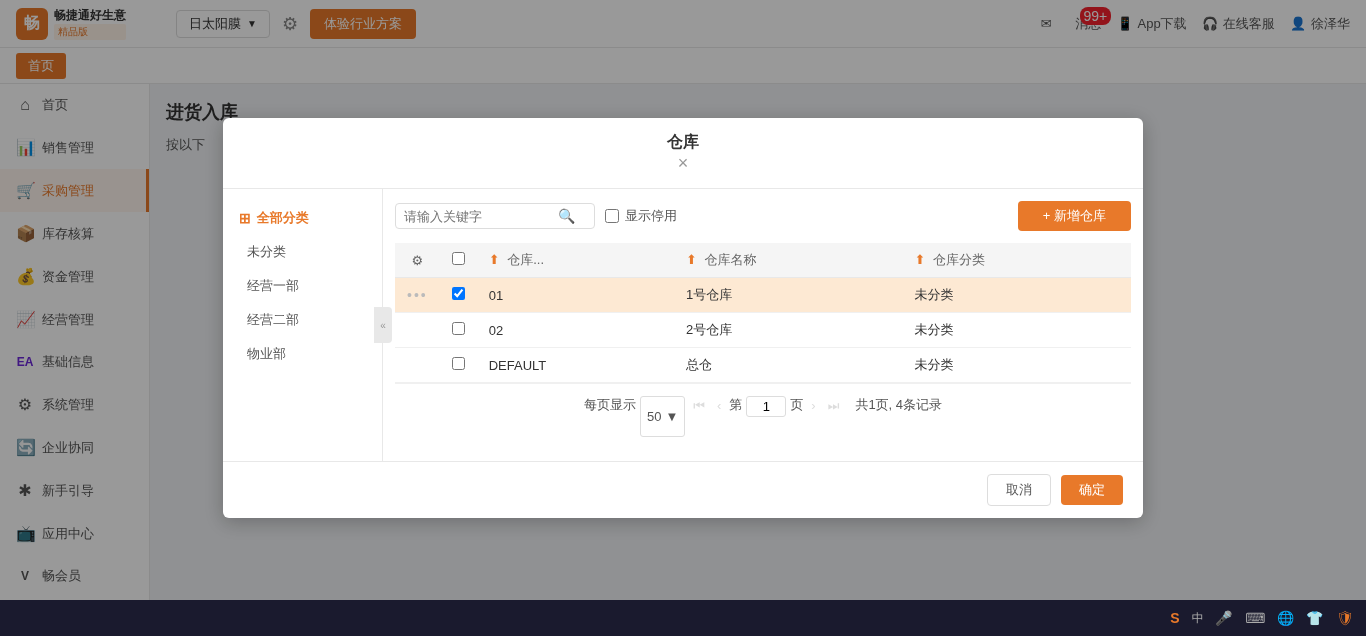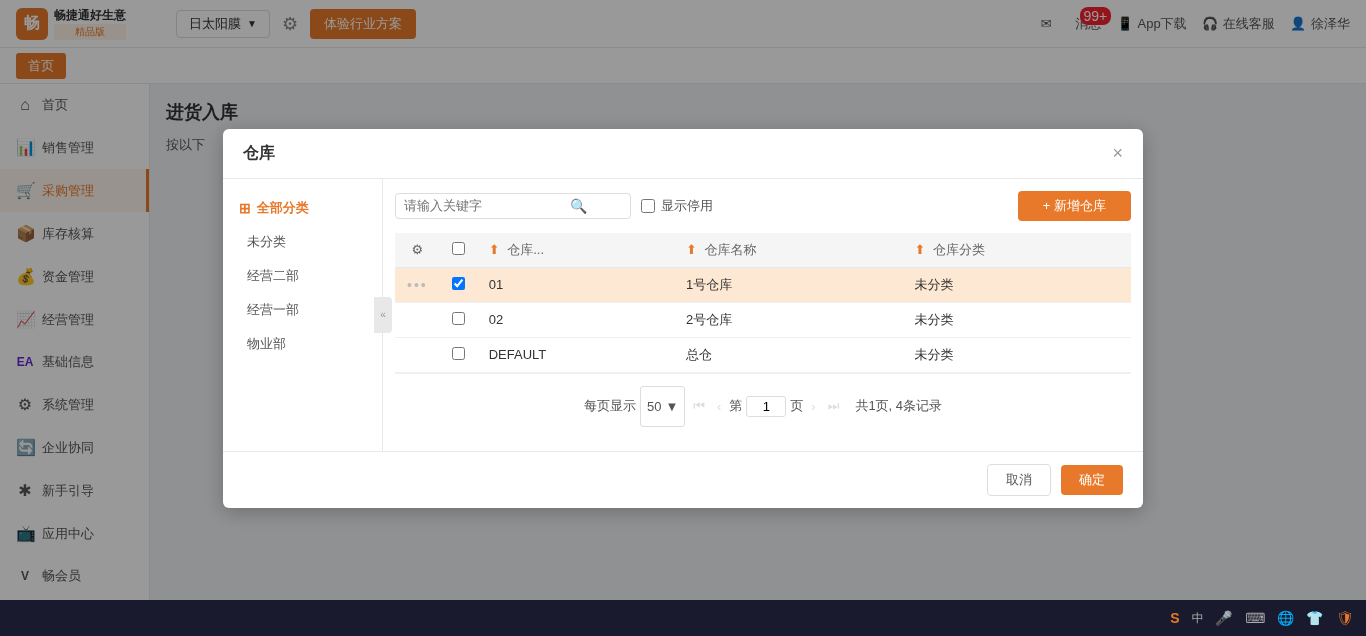--- a/index.html
+++ b/index.html
@@ -21,21 +21,21 @@
       align-items: center;
       width: 150px;
     }
     .brand-icon {
       width: 32px; height: 32px;
       background: #e8792a;
       border-radius: 6px;
       display: flex; align-items: center; justify-content: center;
       color: #fff; font-weight: bold; font-size: 16px; margin-right: 6px;
     }
-    .brand-badge { font-size: 10px; color: #e8792a; background: #fff3e8; padding: 1px 4px; border-radius: 2px; text-align: center; }
+    .brand-badge { font-size: 10px; color: #e8792a; background: #fff3e8; padding: 1px 4px; border-radius: 2px; }
     .store-selector {
       display: flex; align-items: center; gap: 6px;
       padding: 4px 12px; border: 1px solid #ddd; border-radius: 4px;
       cursor: pointer; color: #333; margin-left: 10px;
     }
     .header-center { flex: 1; display: flex; align-items: center; gap: 12px; margin-left: 12px; }
     .gear-btn { color: #888; font-size: 18px; cursor: pointer; }
     .try-btn {
       background: #e8792a; color: #fff; border: none;
       padding: 6px 14px; border-radius: 4px; cursor: pointer; font-size: 13px;
@@ -82,21 +82,21 @@
       display: flex; align-items: center; justify-content: center;
     }
     .modal {
       background: #fff; border-radius: 6px;
       width: 920px; max-height: 580px;
       display: flex; flex-direction: column;
       box-shadow: 0 4px 20px rgba(0,0,0,0.25);
     }
     .modal-header {
       display: flex; align-items: center; justify-content: space-between;
-      padding: 14px 20px; border-bottom: 1px solid #e8e8e8;
+      padding: 14px 20px; border-bottom: 1px solid #e8e8e8; flex-direction: column;
     }
     .modal-title { font-size: 16px; font-weight: bold; color: #333; }
     .modal-close { cursor: pointer; color: #999; font-size: 18px; }
     .modal-body { display: flex; flex: 1; overflow: hidden; }
 
     
     .category-panel {
       width: 160px; border-right: 1px solid #e8e8e8;
       padding: 12px 0; flex-shrink: 0;
     }
@@ -110,21 +110,21 @@
     }
 
     
     .table-panel { flex: 1; display: flex; flex-direction: column; padding: 12px; }
     .table-toolbar {
       display: flex; align-items: center; gap: 10px; margin-bottom: 12px;
     }
     .search-box {
       display: flex; align-items: center;
       border: 1px solid #ddd; border-radius: 4px; padding: 4px 8px;
-      width: 236px; gap: 16px;
+      width: 200px; gap: 4px;
     }
     .search-box input {
       border: none; outline: none; font-size: 13px; color: #999; width: 150px;
       font-family: inherit;
     }
     .search-icon { color: #aaa; font-size: 14px; }
     .show-disabled { display: flex; align-items: center; gap: 6px; font-size: 13px; color: #555; }
     .show-disabled input[type=checkbox] { width: 14px; height: 14px; }
     .add-btn {
       margin-left: auto; background: #e8792a; color: #fff; border: none;
@@ -141,21 +141,21 @@
     .warehouse-table td {
       padding: 8px 12px; border-bottom: 1px solid #f0f0f0; color: #333;
     }
     .warehouse-table tr.selected td { background: #fde9d3; }
     .th-center { text-align: center !important; }
     .td-center { text-align: center !important; }
     .sort-icon { color: #e8792a; margin-right: 4px; }
 
     
     .pagination {
-      display: flex; align-items: center; justify-content: center;
+      display: flex; align-items: flex-start; justify-content: center;
       gap: 4px; padding: 12px; margin-top: auto; border-top: 1px solid #f0f0f0;
       font-size: 13px; color: #555;
     }
     .page-size-dropdown {
       border: 1px solid #ddd; border-radius: 3px; padding: 12px 6px;
       font-size: 13px; cursor: pointer; display: flex; align-items: center; gap: 4px;
     }
     .page-nav-btn { color: #999; cursor: pointer; padding: 2px 4px; }
     .page-nav-btn.disabled { color: #ddd; cursor: default; }
     .page-input {
@@ -298,22 +298,22 @@
     </div>
 
     <div class="modal-body">
 
       <div class="category-panel" style="position:relative;">
         <div class="category-header">
           <span style="font-size:14px;">⊞</span>
           <span>全部分类</span>
         </div>
         <div class="category-item">未分类</div>
+        <div class="category-item">经营一部</div>
         <div class="category-item">经营二部</div>
-        <div class="category-item">经营一部</div>
         <div class="category-item">物业部</div>
 
         <div style="position:absolute;right:-10px;top:50%;transform:translateY(-50%);width:18px;height:36px;background:#e8e8e8;border-radius:0 4px 4px 0;display:flex;align-items:center;justify-content:center;cursor:pointer;color:#999;font-size:10px;z-index:5;">«</div>
       </div>
 
       <div class="table-panel">
 
         <div class="table-toolbar">
           <div class="search-box">
             <input type="text" placeholder="请输入关键字" style="">

